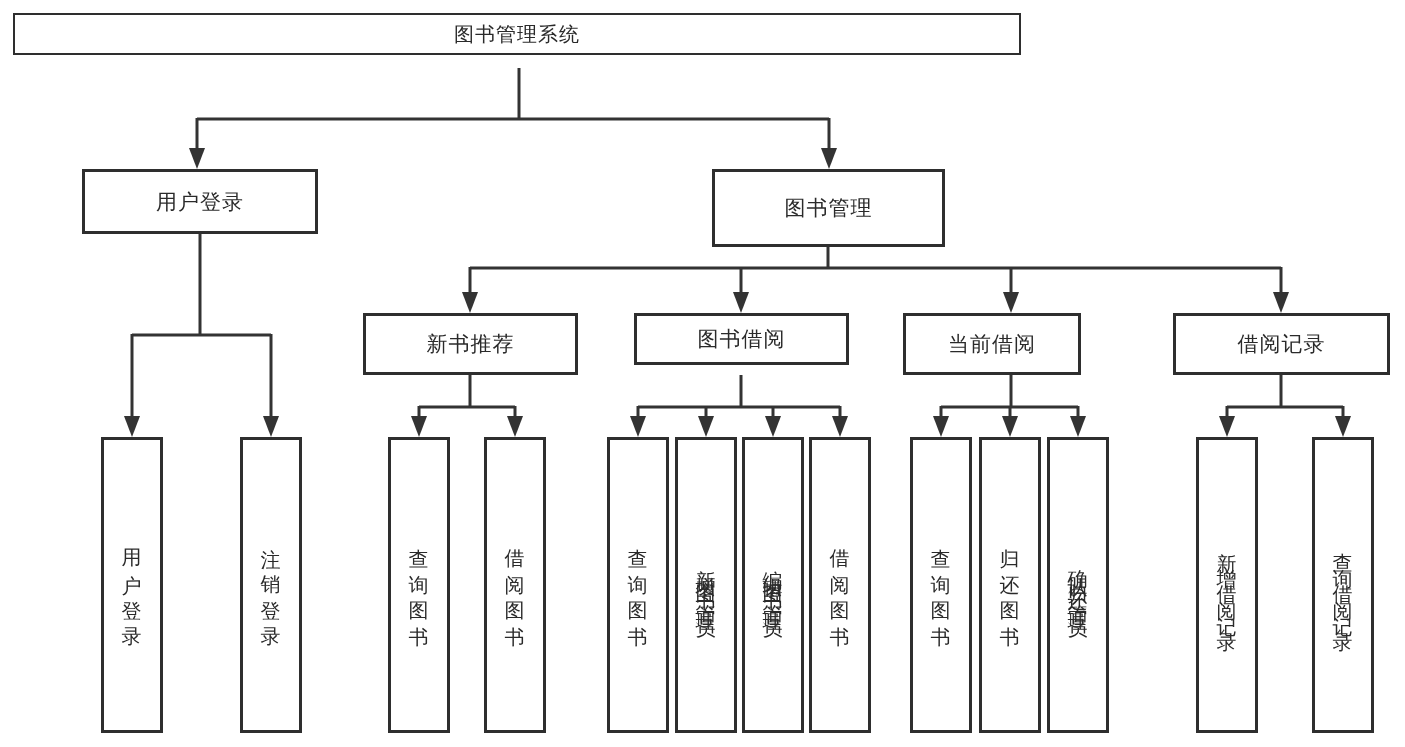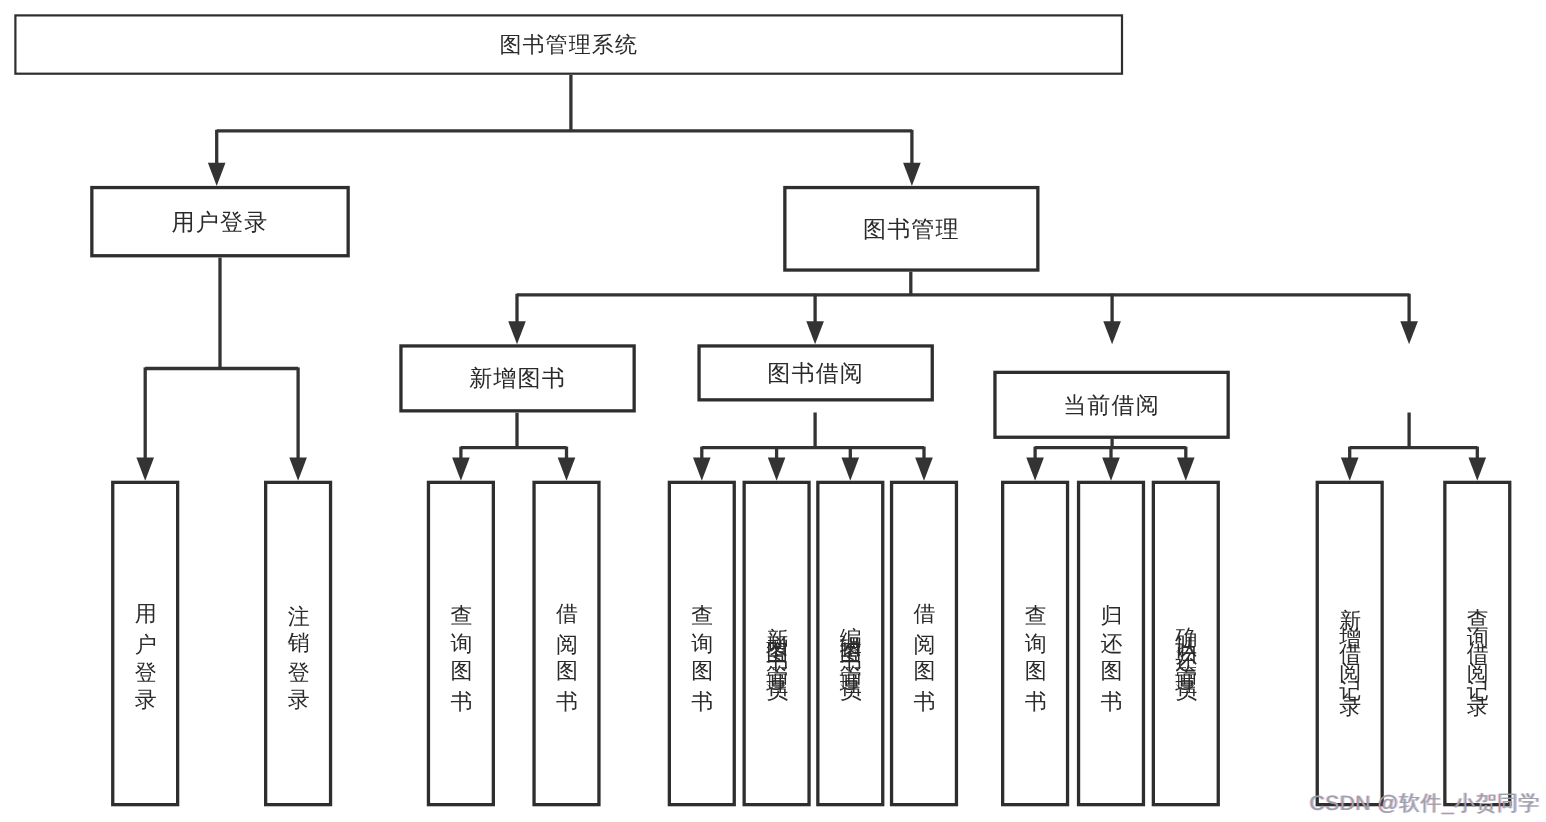--- a/index.html
+++ b/index.html
@@ -132,28 +132,29 @@
       <path d="M773 437 L765 416 H781 Z"></path>
       <path d="M840 437 L832 416 H848 Z"></path>
       <path d="M941 437 L933 416 H949 Z"></path>
       <path d="M1010 437 L1002 416 H1018 Z"></path>
       <path d="M1078 437 L1070 416 H1086 Z"></path>
       <path d="M1227 437 L1219 416 H1235 Z"></path>
       <path d="M1343 437 L1335 416 H1351 Z"></path>
     </g>
   </svg>
 
-  <div class="box root-box" style="left:13px;top:13px;width:1008px;height:55px;">图书管理系统</div>
+  <div class="box root-box" style="left:13px;top:13px;width:1008px;height:42px;">图书管理系统</div>
 
   <div class="box" style="left:82px;top:169px;width:236px;height:65px;">用户登录</div>
   <div class="box" style="left:712px;top:169px;width:233px;height:78px;">图书管理</div>
 
-  <div class="box" style="left:363px;top:313px;width:215px;height:62px;">新增图书</div>
+  <div class="box" style="left:363px;top:313px;width:215px;height:62px;">新书推荐</div>
   <div class="box" style="left:634px;top:313px;width:215px;height:52px;">图书借阅</div>
-  <div class="box" style="left:903px;top:313px;width:215px;height:62px;margin-top:24px;">当前借阅</div>
+  <div class="box" style="left:903px;top:313px;width:178px;height:62px;">当前借阅</div>
+  <div class="box" style="left:1173px;top:313px;width:217px;height:62px;">借阅记录</div>
 
   <div class="leaf" style="left:101px;">
     <span class="vtext" style="letter-spacing: 26px;">用户登录</span>
   </div>
   <div class="leaf" style="left:240px;">
     <span class="vtext" style="letter-spacing: 26px;">注销登录</span>
   </div>
 
   <div class="leaf" style="left:388px;">
     <span class="vtext" style="letter-spacing: 26px;">查询图书</span>
@@ -185,14 +186,13 @@
     <span class="vtext" style="letter-spacing: 7px;">确认归还（管理员）</span>
   </div>
 
   <div class="leaf" style="left:1196px;">
     <span class="vtext" style="letter-spacing: 16px;">新增借阅记录</span>
   </div>
   <div class="leaf" style="left:1312px;">
     <span class="vtext" style="letter-spacing: 16px;">查询借阅记录</span>
   </div>
 
-  <div class="watermark">CSDN @软件_小贺同学</div>
 </div>
 
 </body></html>

